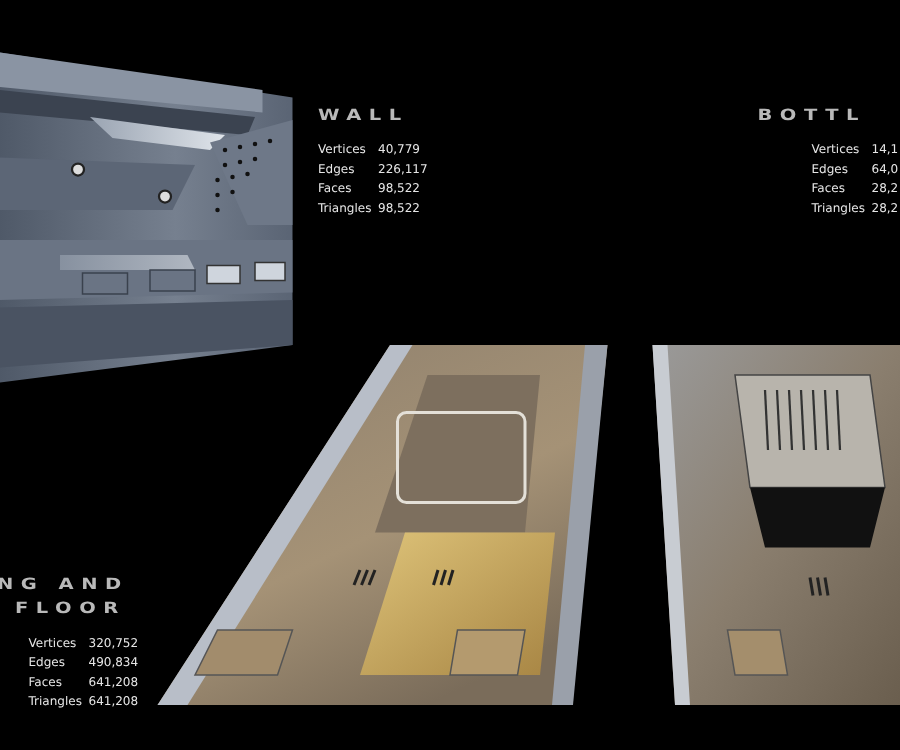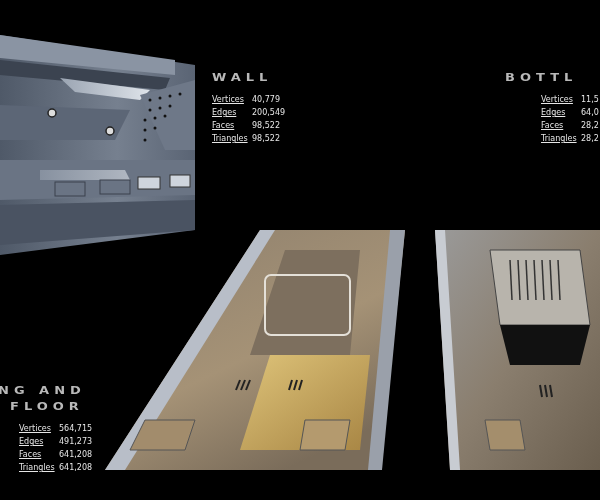--- a/index.html
+++ b/index.html
@@ -3,21 +3,21 @@
 <meta charset="utf-8">
 <style>
   html, body { margin:0; padding:0; }
   body { width:600px; height:500px; background:#000; position:relative; overflow:hidden;
          font-family:"DejaVu Sans", sans-serif; color:#e8e8e8; }
   .heading { position:absolute; font-family:"DejaVu Sans", sans-serif; font-weight:bold;
              color:#b9b9b9; letter-spacing:5px; font-size:13px; white-space:nowrap; text-transform:uppercase;
              transform:scaleY(0.8); transform-origin:left top; }
   .stats { position:absolute; font-size:8px; line-height:13px; color:#e6e6e6; }
   .stats .row { display:flex; white-space:nowrap; }
-  .stats .lbl { display:inline-block;text-decoration:underline; }
+  .stats .lbl { display:inline-block; }
   .stats .val { display:inline-block; }
   .render { position:absolute; }
 </style>
 </head>
 <body>
 
 <svg class="render" style="left:0;top:30px" width="200" height="230" viewBox="0 0 200 230">
   <defs>
     <linearGradient id="wallg" x1="0" y1="0" x2="1" y2="0">
       <stop offset="0" stop-color="#4f5968"></stop>
@@ -62,37 +62,37 @@
 </svg>
 
 <div class="heading" style="left:212px;top:71px;">WALL</div>
 <div class="stats" style="left:212px;top:93px;">
   <div class="row">
       <span class="lbl" style="width:40px">Vertices</span>
       <span class="val">40,779</span>
     </div>
   <div class="row">
       <span class="lbl" style="width:40px">Edges</span>
-      <span class="val">200,549</span>
+      <span class="val">226,117</span>
     </div>
   <div class="row">
       <span class="lbl" style="width:40px">Faces</span>
       <span class="val">98,522</span>
     </div>
   <div class="row">
       <span class="lbl" style="width:40px">Triangles</span>
       <span class="val">98,522</span>
     </div>
 </div>
 
 <div class="heading" style="left:505px;top:71px;">BOTTL</div>
 <div class="stats" style="left:541px;top:93px;">
   <div class="row">
       <span class="lbl" style="width:40px">Vertices</span>
-      <span class="val">11,5</span>
+      <span class="val">14,1</span>
     </div>
   <div class="row">
       <span class="lbl" style="width:40px">Edges</span>
       <span class="val">64,0</span>
     </div>
   <div class="row">
       <span class="lbl" style="width:40px">Faces</span>
       <span class="val">28,2</span>
     </div>
   <div class="row">
@@ -158,25 +158,25 @@
       <line x1="115" y1="160" x2="117" y2="172"></line>
       <line x1="120" y1="160" x2="122" y2="172"></line>
   </g>
 </svg>
 
 <div class="heading" style="left:-2px;top:384px;">NG AND</div>
 <div class="heading" style="left:10px;top:400px;">FLOOR</div>
 <div class="stats" style="left:19px;top:422px;">
   <div class="row">
       <span class="lbl" style="width:40px">Vertices</span>
-      <span class="val">564,715</span>
+      <span class="val">320,752</span>
     </div>
   <div class="row">
       <span class="lbl" style="width:40px">Edges</span>
-      <span class="val">491,273</span>
+      <span class="val">490,834</span>
     </div>
   <div class="row">
       <span class="lbl" style="width:40px">Faces</span>
       <span class="val">641,208</span>
     </div>
   <div class="row">
       <span class="lbl" style="width:40px">Triangles</span>
       <span class="val">641,208</span>
     </div>
 </div>

